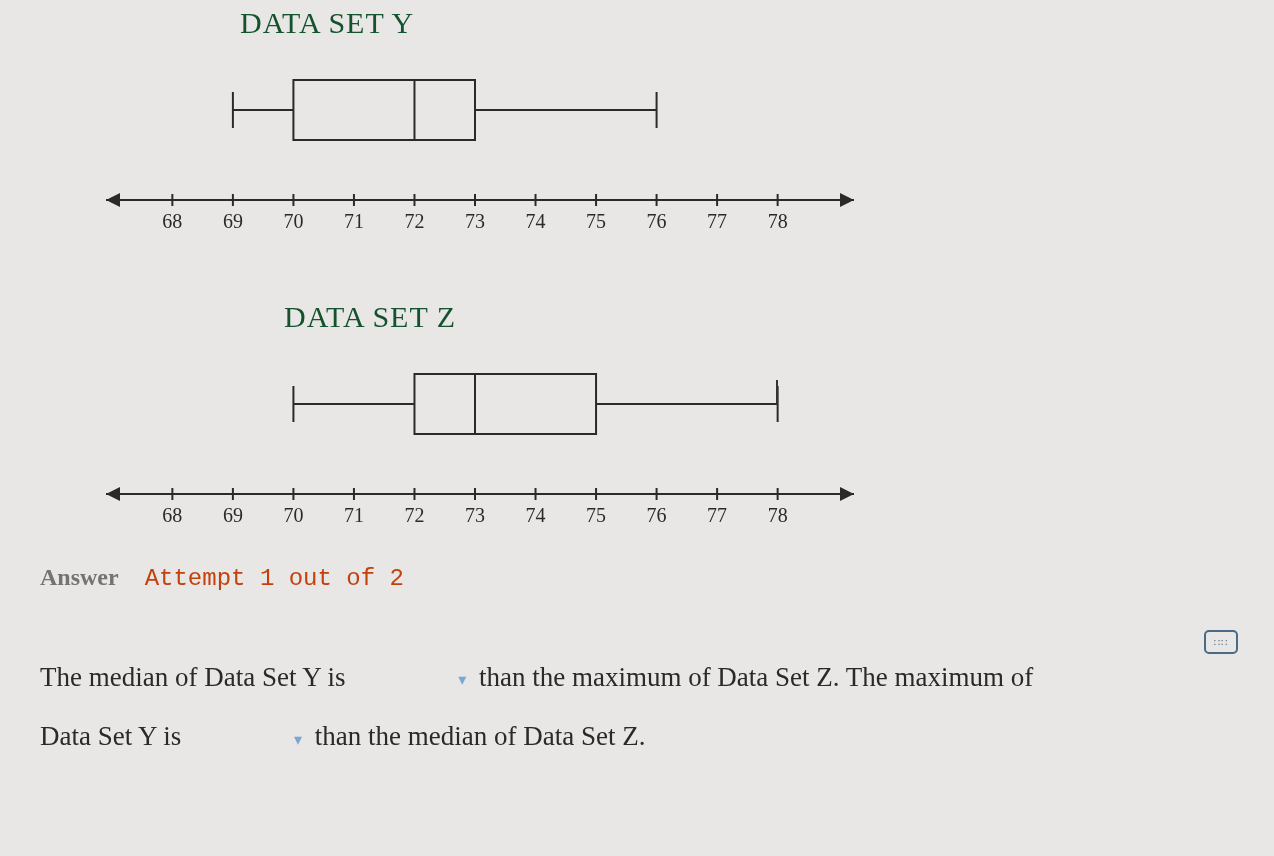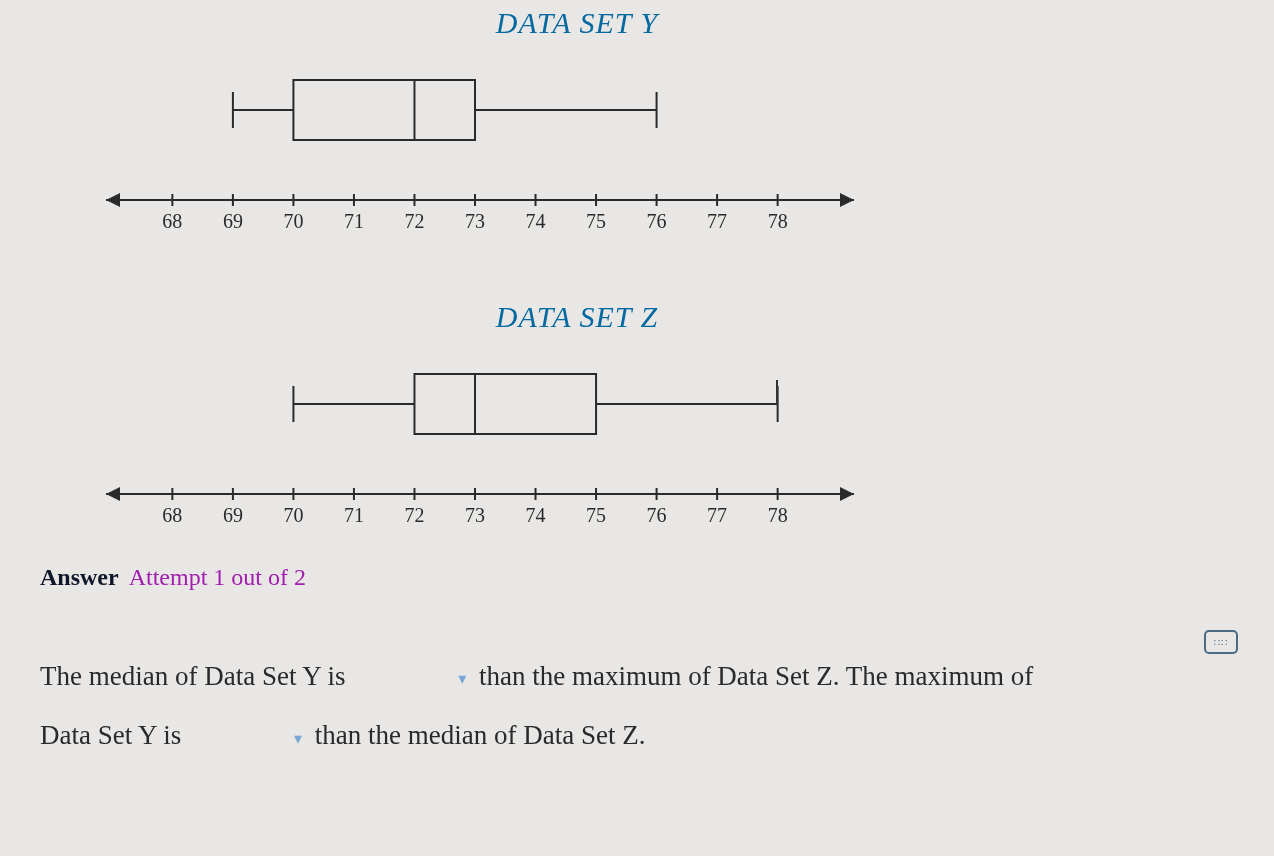--- a/index.html
+++ b/index.html
@@ -13,36 +13,34 @@
     overflow: hidden;
   }
   .chart-area {
     position: relative;
     width: 860px;
     margin-left: 100px;
   }
   .title {
     font-size: 30px;
     letter-spacing: 1px;
-    text-align: center;
     padding-left: 240px;
     padding-right: 360px;
-    color: #0369a1;
-    font-style: italic;
+    color: #14532d;
   }
   svg { display: block; }
   .answer-block {
     padding: 20px 40px 0 40px;
   }
   .ans-header {
     font-size: 24px;
     margin-bottom: 56px;
   }
-  .ans-header .bold { font-weight: bold; color:#0f172a; }
-  .ans-header .muted { color:#a21caf; font-weight:400; margin-left:4px; }
+  .ans-header .bold { font-weight: bold; color:#737373; }
+  .ans-header .muted { color:#c2410c; font-weight:400; margin-left:20px;font-family:Liberation Mono, monospace; }
   .sentence {
     font-size: 27px;
     line-height: 2.2;
     color: #2a2a2a;
   }
   .dropdown {
     display: inline-block;
     min-width: 120px;
     vertical-align: baseline;
     text-align: right;
@@ -112,21 +110,21 @@
       <text x="677.6315789473683" y="188" text-anchor="middle" font-family="Georgia, serif" font-size="20" fill="#2a2a2a">78</text>
       <line x1="132.89473684210537" y1="70" x2="193.42105263157904" y2="70" stroke="#2a2a2a" stroke-width="2"></line>
       <line x1="375" y1="70" x2="556.5789473684209" y2="70" stroke="#2a2a2a" stroke-width="2"></line>
       <line x1="132.89473684210537" y1="52" x2="132.89473684210537" y2="88" stroke="#2a2a2a" stroke-width="2"></line>
       <line x1="556.5789473684209" y1="52" x2="556.5789473684209" y2="88" stroke="#2a2a2a" stroke-width="2"></line>
       <rect x="193.42105263157904" y="40" width="181.57894736842096" height="60" fill="none" stroke="#2a2a2a" stroke-width="2"></rect>
       <line x1="314.47368421052636" y1="40" x2="314.47368421052636" y2="100" stroke="#2a2a2a" stroke-width="2"></line>
     </svg>
 </div>
 
-<div class="title" style="margin-top:40px;">DATA SET Z</div>
+<div class="title" style="margin-top:40px;margin-left:44px;">DATA SET Z</div>
 <div class="chart-area">
   <svg id="svg-z" width="760" height="210">
       <line x1="6" y1="160" x2="754" y2="160" stroke="#2a2a2a" stroke-width="2"></line>
       <polygon points="6,160 20,153 20,167" fill="#2a2a2a"></polygon>
       <polygon points="754,160 740,153 740,167" fill="#2a2a2a"></polygon>
       <line x1="72.36842105263173" y1="154" x2="72.36842105263173" y2="166" stroke="#2a2a2a" stroke-width="2"></line>
       <text x="72.36842105263173" y="188" text-anchor="middle" font-family="Georgia, serif" font-size="20" fill="#2a2a2a">68</text>
       <line x1="132.89473684210537" y1="154" x2="132.89473684210537" y2="166" stroke="#2a2a2a" stroke-width="2"></line>
       <text x="132.89473684210537" y="188" text-anchor="middle" font-family="Georgia, serif" font-size="20" fill="#2a2a2a">69</text>
       <line x1="193.42105263157904" y1="154" x2="193.42105263157904" y2="166" stroke="#2a2a2a" stroke-width="2"></line>

